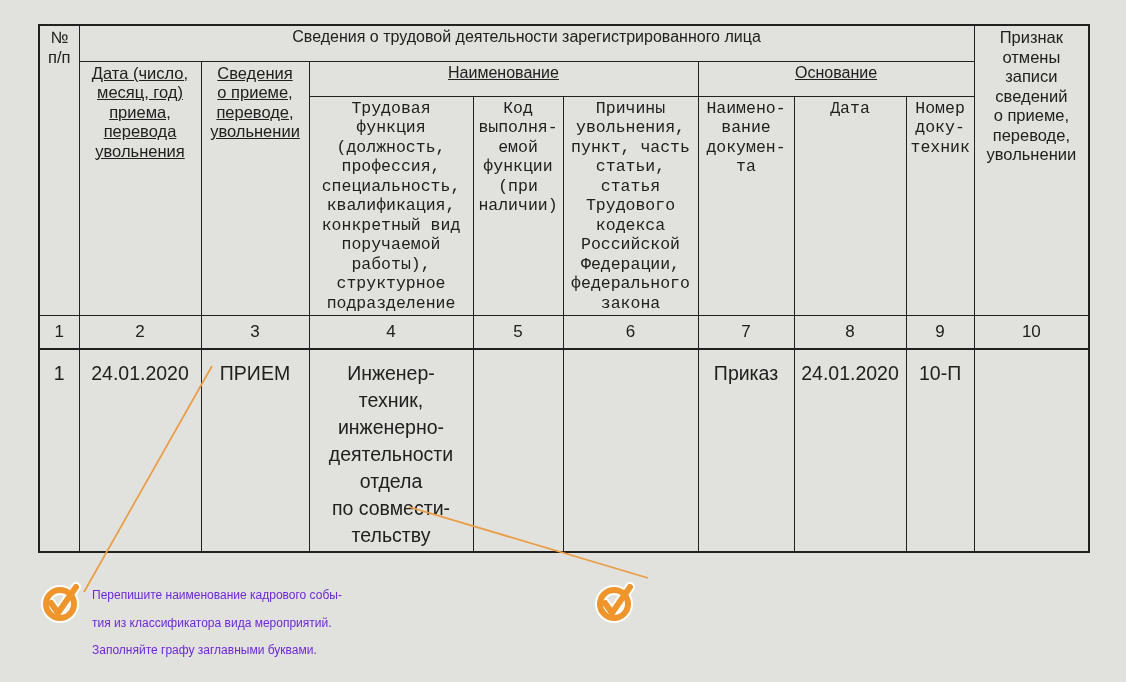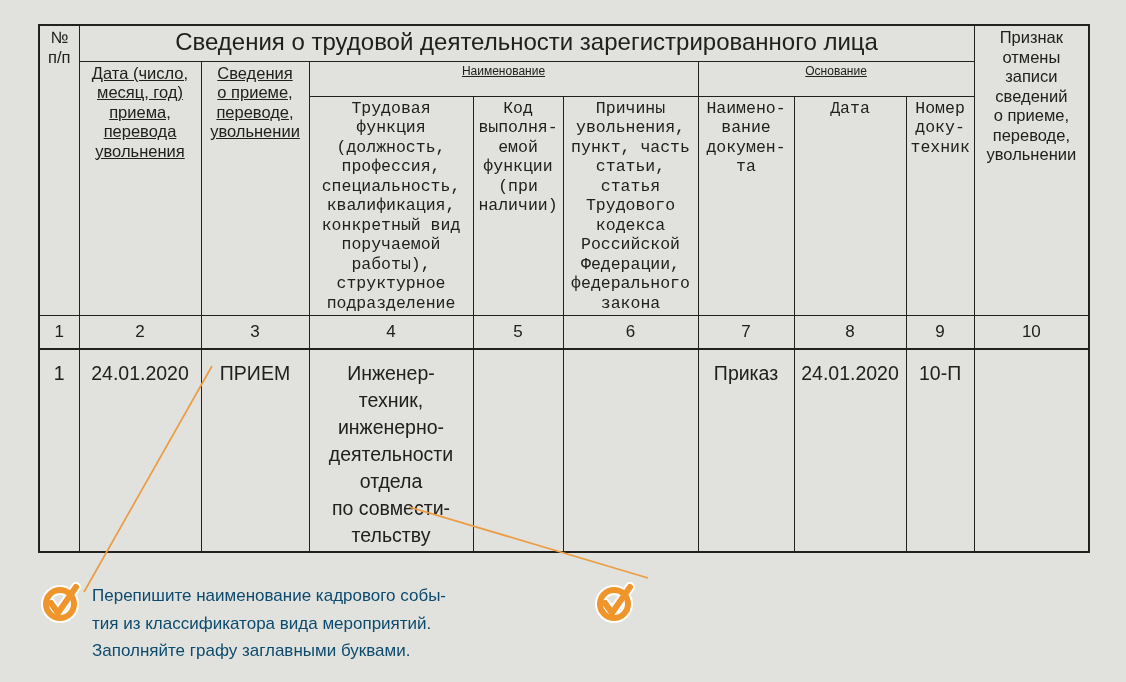--- a/index.html
+++ b/index.html
@@ -18,30 +18,30 @@
     border:1.5px solid #21211f;
     padding:2px 4px; text-align:center; vertical-align:top;
     white-space:pre-line; overflow:hidden;
   }
   
   tr.r-top    { height:36px; }
   tr.r-group  { height:35px;text-decoration:underline; }
   tr.r-sub    { height:202px;font-family:Liberation Mono, monospace; }
   tr.r-nums   { height:33px; }
   tr.r-data   { height:203px; }
-  .h-main  { font-size:24px; vertical-align:middle; }
-  .h-group { font-size:12px; vertical-align:middle;margin-top:31px; }
+  .h-main  { font-size:16px; vertical-align:middle; }
+  .h-group { font-size:16px; vertical-align:middle;margin-top:31px; }
   .h-cell  { font-size:16.5px; line-height:19.5px; padding-top:6px; }
   .h-tall  { font-size:16.5px; line-height:19.5px; padding-top:9px; }
   tr.r-nums td { font-size:17px; vertical-align:middle; line-height:1; border-bottom:2px solid #21211f; }
   tr.r-data td { font-size:19.5px; line-height:27px; padding-top:10px; }
   td.al { text-align:left; padding-left:7px;margin-top:39px; }
   
   .callout-text {
-    position:absolute; color:#0c4a6e; font-size:17px;
+    position:absolute; color:#6d28d9; font-size:12px;
     line-height:27.5px; white-space:pre-line;
   }
   .check-icon { position:absolute; }
   .overlay { position:absolute; left:0; top:0; pointer-events:none; }
 </style>
 </head>
 <body>
 
 <div class="page">
 

